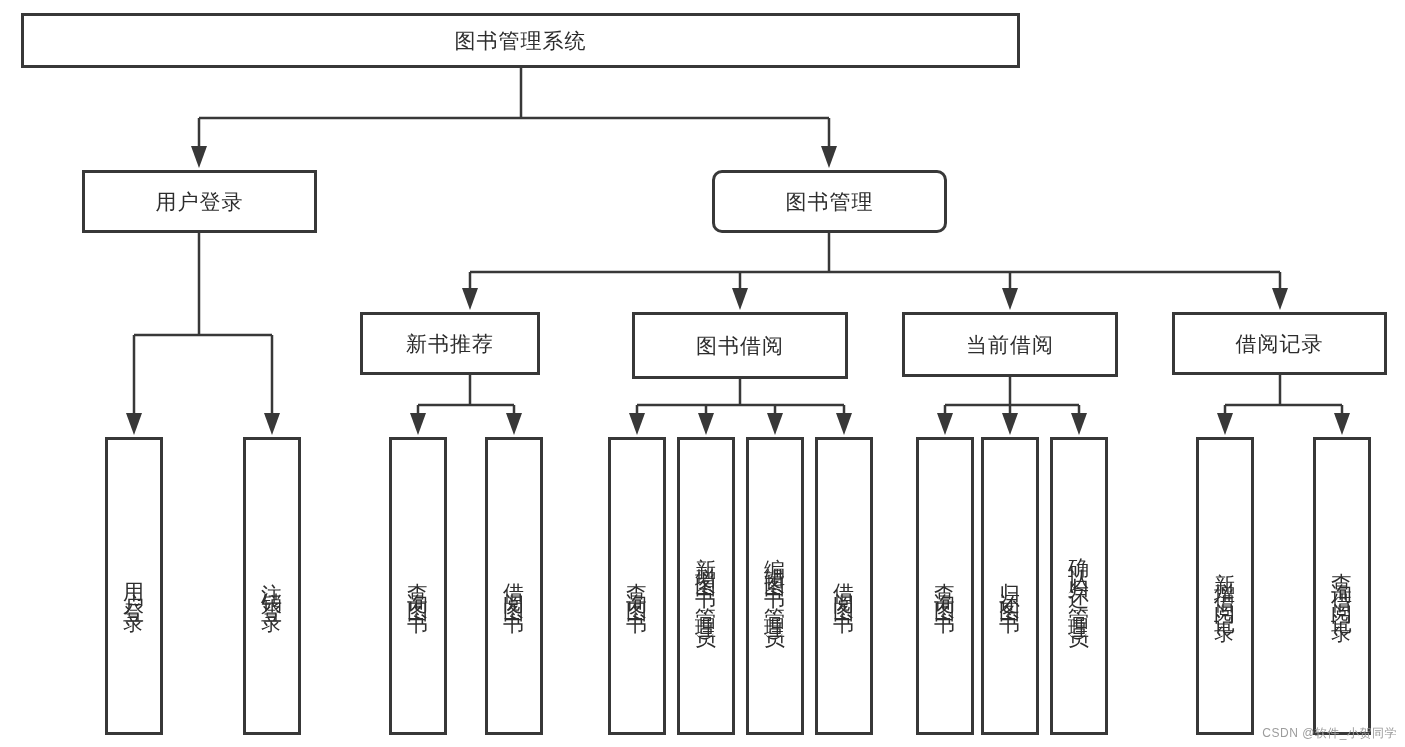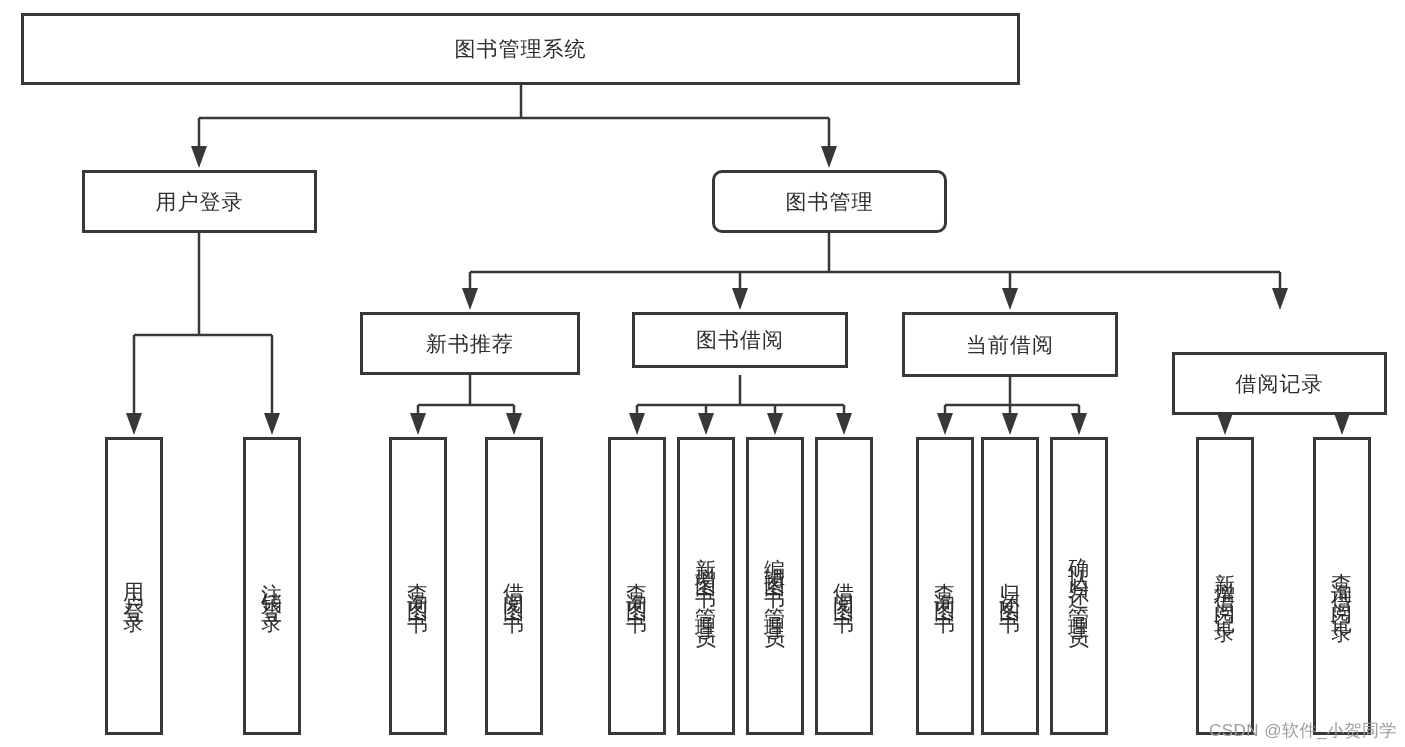--- a/index.html
+++ b/index.html
@@ -32,21 +32,21 @@
     writing-mode:vertical-rl;
     text-orientation:mixed;
     font-size:21px;
     letter-spacing:10px;
     line-height:1;
   }
   .watermark {
     position:absolute;
     right:8px;
     bottom:5px;
-    font-size:17px;
+    font-size:12px;
     color:#9c9c9c;
     letter-spacing:0.5px;
     z-index:5;
     white-space:nowrap;
   }
 </style>
 </head>
 <body>
 
 <div class="stage">
@@ -77,41 +77,41 @@
       <polygon points="767,413 783,413 775,435"></polygon>
       <polygon points="836,413 852,413 844,435"></polygon>
       <polygon points="937,413 953,413 945,435"></polygon>
       <polygon points="1002,413 1018,413 1010,435"></polygon>
       <polygon points="1071,413 1087,413 1079,435"></polygon>
       <polygon points="1217,413 1233,413 1225,435"></polygon>
       <polygon points="1334,413 1350,413 1342,435"></polygon>
     </g>
   </svg>
 
-  <div class="node h" style="left:21px; top:13px; width:999px; height:72px;">
+  <div class="node h" style="left:21px; top:13px; width:999px; height:55px;">
     <span class="lbl">图书管理系统</span>
   </div>
 
   <div class="node h" style="left:82px; top:170px; width:235px; height:63px;">
     <span class="lbl">用户登录</span>
   </div>
   <div class="node h" style="left:712px; top:170px; width:235px; height:63px;border-radius:10px;">
     <span class="lbl">图书管理</span>
   </div>
 
-  <div class="node h" style="left:360px; top:312px; width:220px; height:63px;text-align:right;">
+  <div class="node h" style="left:360px; top:312px; width:180px; height:63px;text-align:right;">
     <span class="lbl">新书推荐</span>
   </div>
-  <div class="node h" style="left:632px; top:312px; width:216px; height:56px;">
+  <div class="node h" style="left:632px; top:312px; width:216px; height:67px;">
     <span class="lbl">图书借阅</span>
   </div>
   <div class="node h" style="left:902px; top:312px; width:216px; height:65px;">
     <span class="lbl">当前借阅</span>
   </div>
-  <div class="node h" style="left:1172px; top:312px; width:215px; height:63px;margin-top:40px;">
+  <div class="node h" style="left:1172px; top:312px; width:215px; height:63px;">
     <span class="lbl">借阅记录</span>
   </div>
 
   <div class="node v" style="left:105px; top:437px; width:58px; height:298px;">
     <span class="lbl">用户登录</span>
   </div>
   <div class="node v" style="left:243px; top:437px; width:58px; height:298px;">
     <span class="lbl">注销登录</span>
   </div>
 

